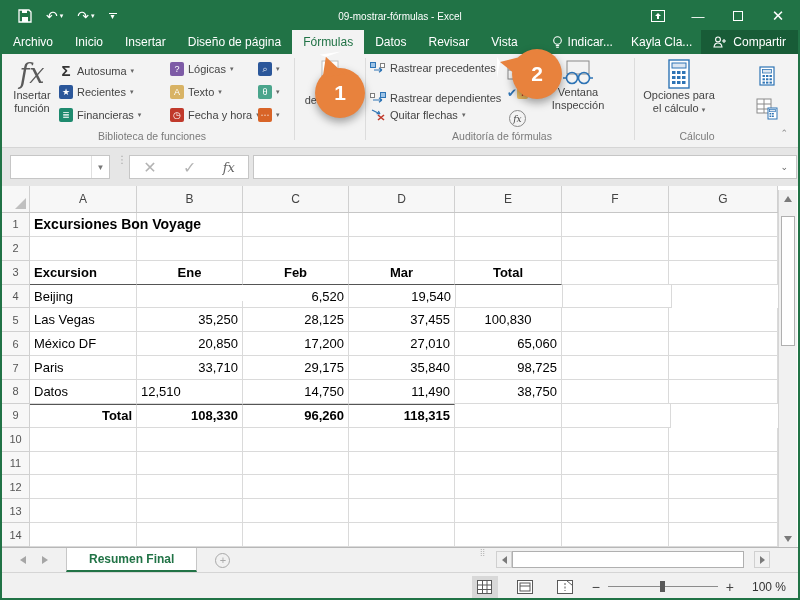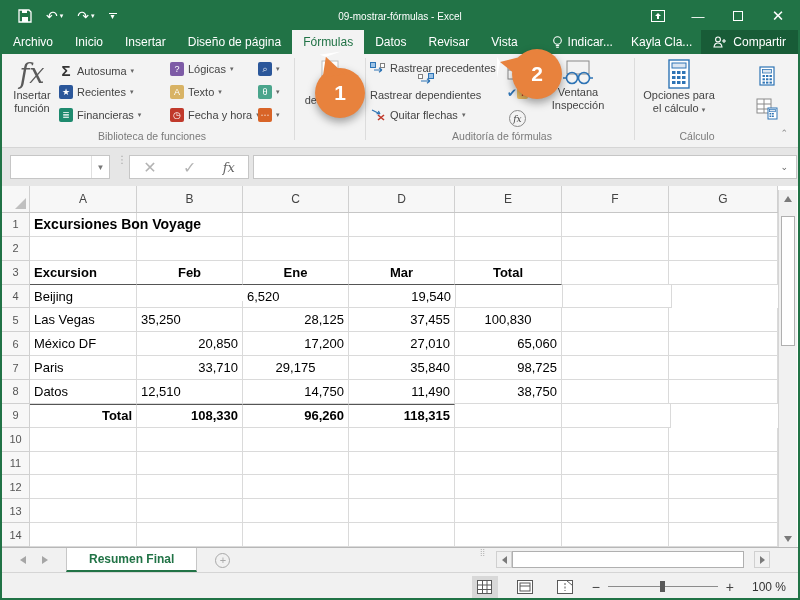--- a/index.html
+++ b/index.html
@@ -234,21 +234,21 @@
     <div class="gsep" style="left:363px;"></div>
 
     <div class="sbtn" style="left:368px;top:8px;">
       <svg width="16" height="12" viewBox="0 0 16 12">
           <rect x="0.5" y="0.5" width="5" height="5" fill="#9dc3e6" stroke="#2e74b5"></rect>
           <rect x="10.5" y="1.5" width="4" height="4" fill="#fff" stroke="#7f7f7f"></rect>
           <path d="M4 8h8M12 8l-3-2.2M12 8l-3 2.2" stroke="#2e74b5" stroke-width="1.2" fill="none"></path>
         </svg>
       <span>Rastrear precedentes</span>
     </div>
-    <div class="sbtn" style="left:368px;top:19px;flex-direction:column;">
+    <div class="sbtn" style="left:368px;top:38px;">
       <svg width="16" height="12" viewBox="0 0 16 12">
           <rect x="0.5" y="1.5" width="4" height="4" fill="#fff" stroke="#7f7f7f"></rect>
           <rect x="10.5" y="0.5" width="5" height="5" fill="#9dc3e6" stroke="#2e74b5"></rect>
           <path d="M3 8h9M12 8l-3-2.2M12 8l-3 2.2" stroke="#2e74b5" stroke-width="1.2" fill="none"></path>
         </svg>
       <span>Rastrear dependientes</span>
     </div>
     <div class="sbtn" style="left:368px;top:54px;">
       <svg width="16" height="13" viewBox="0 0 16 13">
           <path d="M2 2l8 4M10 6l-3.4-.4M10 6l-1.6-3" stroke="#2e74b5" stroke-width="1.2" fill="none"></path>
@@ -392,61 +392,61 @@
           <div class="cell" style="width: 106px;"></div>
           <div class="cell" style="width: 106px;"></div>
           <div class="cell" style="width: 106px;"></div>
           <div class="cell" style="width: 107px;"></div>
           <div class="cell" style="width: 107px;"></div>
           <div class="cell" style="width: 109px;"></div>
         </div>
         <div class="grow">
           <div class="rh">3</div>
           <div class="cell b bb" style="width: 107px; text-align: left;">Excursion</div>
+          <div class="cell b bb" style="width: 106px; text-align: center;">Ene</div>
           <div class="cell b bb" style="width: 106px; text-align: center;">Feb</div>
-          <div class="cell b bb" style="width: 106px; text-align: center;">Ene</div>
           <div class="cell b bb" style="width: 106px; text-align: center;">Mar</div>
           <div class="cell b bb" style="width: 107px; text-align: center;">Total</div>
           <div class="cell" style="width: 107px;"></div>
           <div class="cell" style="width: 109px;"></div>
         </div>
         <div class="grow">
           <div class="rh">4</div>
           <div class="cell" style="width: 107px; text-align: left;">Beijing</div>
           <div class="cell" style="width: 106px; text-align: left; margin-top: 16px;">6,010</div>
-          <div class="cell" style="width: 106px; text-align: left;">6,520</div>
+          <div class="cell" style="width: 106px; text-align: right;">6,520</div>
           <div class="cell" style="width: 107px; text-align: right;">19,540</div>
           <div class="cell" style="width: 107px;"></div>
           <div class="cell" style="width: 109px;"></div>
         </div>
         <div class="grow">
           <div class="rh">5</div>
           <div class="cell" style="width: 107px; text-align: left;">Las Vegas</div>
-          <div class="cell" style="width: 106px; text-align: left;">35,250</div>
+          <div class="cell" style="width: 106px; text-align: right;">35,250</div>
           <div class="cell" style="width: 106px; text-align: right;">28,125</div>
           <div class="cell" style="width: 106px; text-align: right;">37,455</div>
           <div class="cell" style="width: 107px; text-align: center;">100,830</div>
           <div class="cell" style="width: 107px;"></div>
           <div class="cell" style="width: 109px;"></div>
         </div>
         <div class="grow">
           <div class="rh">6</div>
           <div class="cell" style="width: 107px; text-align: left;">México DF</div>
           <div class="cell" style="width: 106px; text-align: right;">20,850</div>
           <div class="cell" style="width: 106px; text-align: right;">17,200</div>
           <div class="cell" style="width: 106px; text-align: right;">27,010</div>
           <div class="cell" style="width: 107px; text-align: right;">65,060</div>
           <div class="cell" style="width: 107px;"></div>
           <div class="cell" style="width: 109px;"></div>
         </div>
         <div class="grow">
           <div class="rh">7</div>
           <div class="cell" style="width: 107px; text-align: left;">Paris</div>
           <div class="cell" style="width: 106px; text-align: right;">33,710</div>
-          <div class="cell" style="width: 106px; text-align: center;">29,175</div>
+          <div class="cell" style="width: 106px; text-align: right;">29,175</div>
           <div class="cell" style="width: 106px; text-align: right;">35,840</div>
           <div class="cell" style="width: 107px; text-align: right;">98,725</div>
           <div class="cell" style="width: 107px;"></div>
           <div class="cell" style="width: 109px;"></div>
         </div>
         <div class="grow">
           <div class="rh">8</div>
           <div class="cell" style="width: 107px; text-align: left;">Datos</div>
           <div class="cell" style="width: 106px; text-align: left;">12,510</div>
           <div class="cell" style="width: 106px; text-align: right;">14,750</div>

